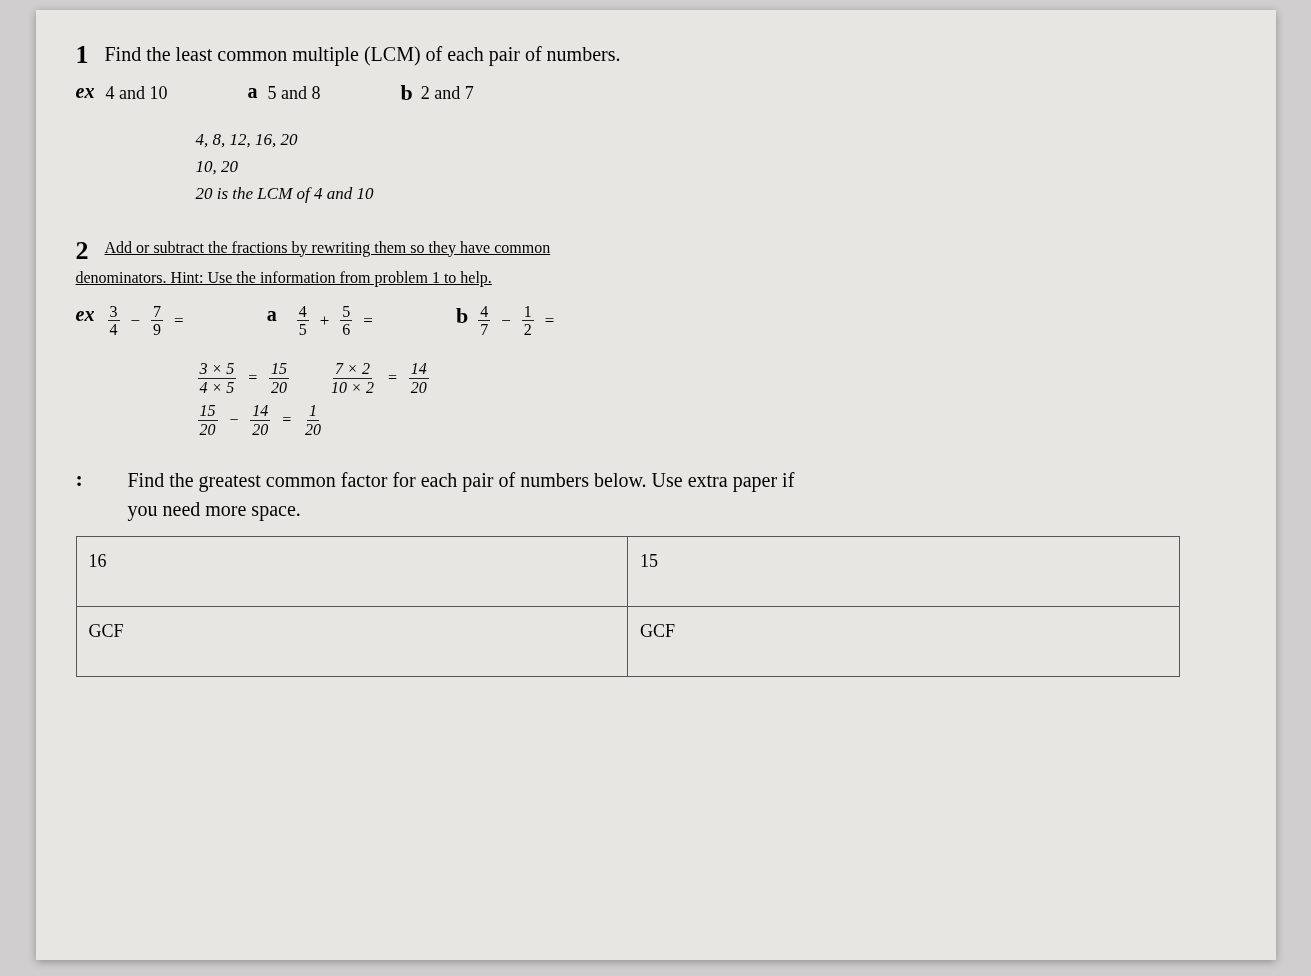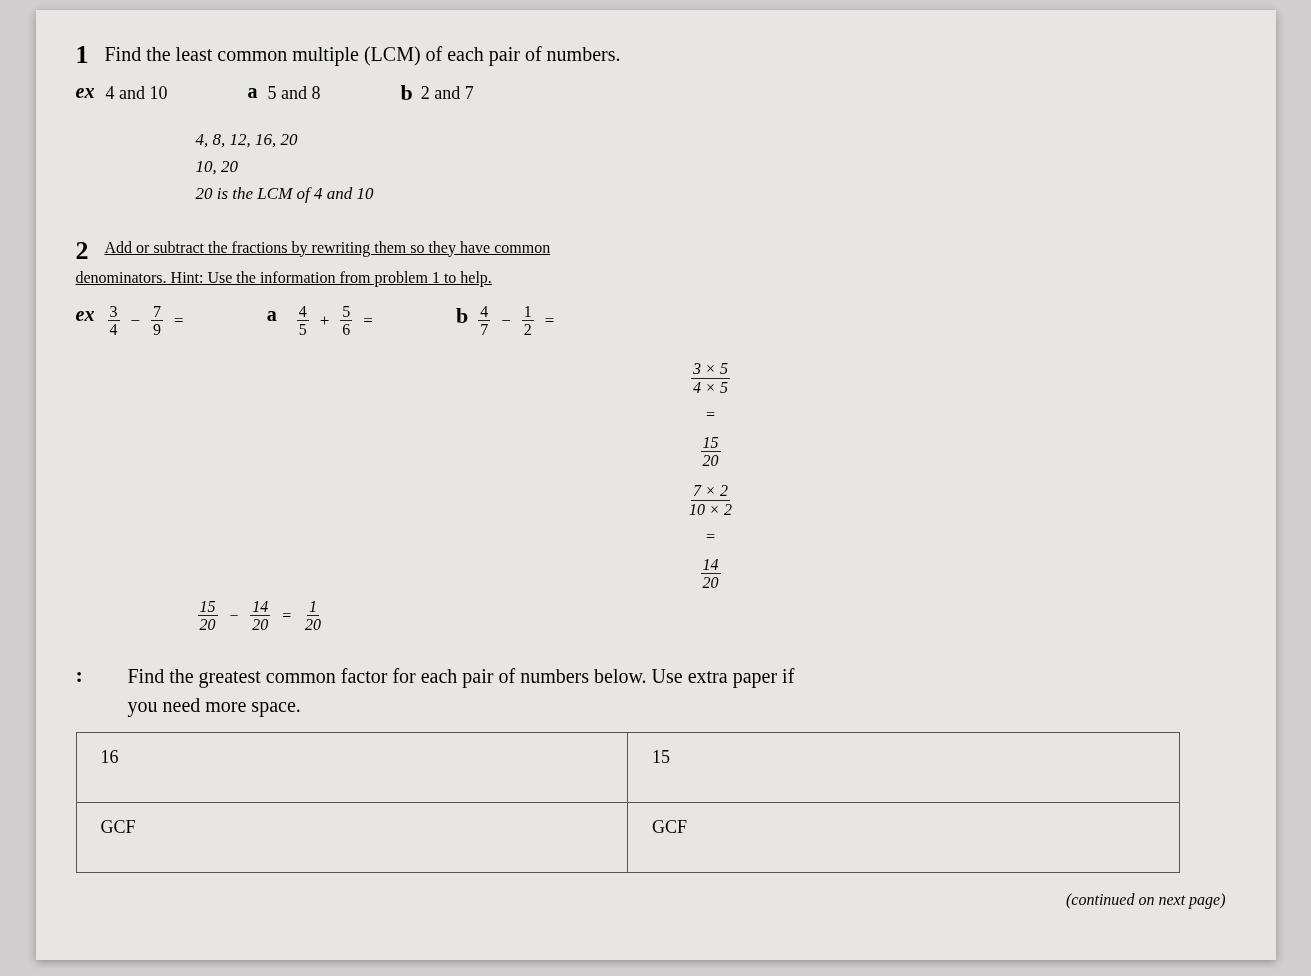--- a/index.html
+++ b/index.html
@@ -106,21 +106,21 @@
     }
     
     .gcf-table {
       border-collapse: collapse;
       width: 96%;
       margin-top: 12px;
       font-size: 18px;
     }
     .gcf-table td {
       border: 1.5px solid #555;
-      padding: 14px 24px;
+      padding: 14px 12px;
       vertical-align: top;
       min-height: 60px;
       height: 70px;
     }
     .gcf-table .col-left { width: 50%; }
     .gcf-table .col-right { width: 50%; }
     .continued-note {
       text-align: right;
       font-size: 16px;
       margin-top: 18px;
@@ -228,21 +228,21 @@
             <span class="den">2</span>
           </span>
           <span class="equals">=</span>
         </div>
       </div>
     </div>
 
     
     <div class="solution-block">
 
-      <div class="math-line" style="font-size:16px;flex-direction:column;">
+      <div class="math-line" style="font-size:16px;">
         <span class="frac">
           <span class="num">3 × 5</span>
           <span class="den">4 × 5</span>
         </span>
         <span class="equals">=</span>
         <span class="frac">
           <span class="num">15</span>
           <span class="den">20</span>
         </span>
         <span style="margin-left:24px;"></span>
@@ -293,17 +293,14 @@
           <td class="col-right">15</td>
         </tr>
         <tr>
           <td class="col-left">GCF</td>
           <td class="col-right">GCF</td>
         </tr>
       </tbody>
     </table>
   </div>
 
-  <div class="continued-note">
-    <span>(continued on next page)</span>
-  </div>
 
 </div>
 
 </body></html>

